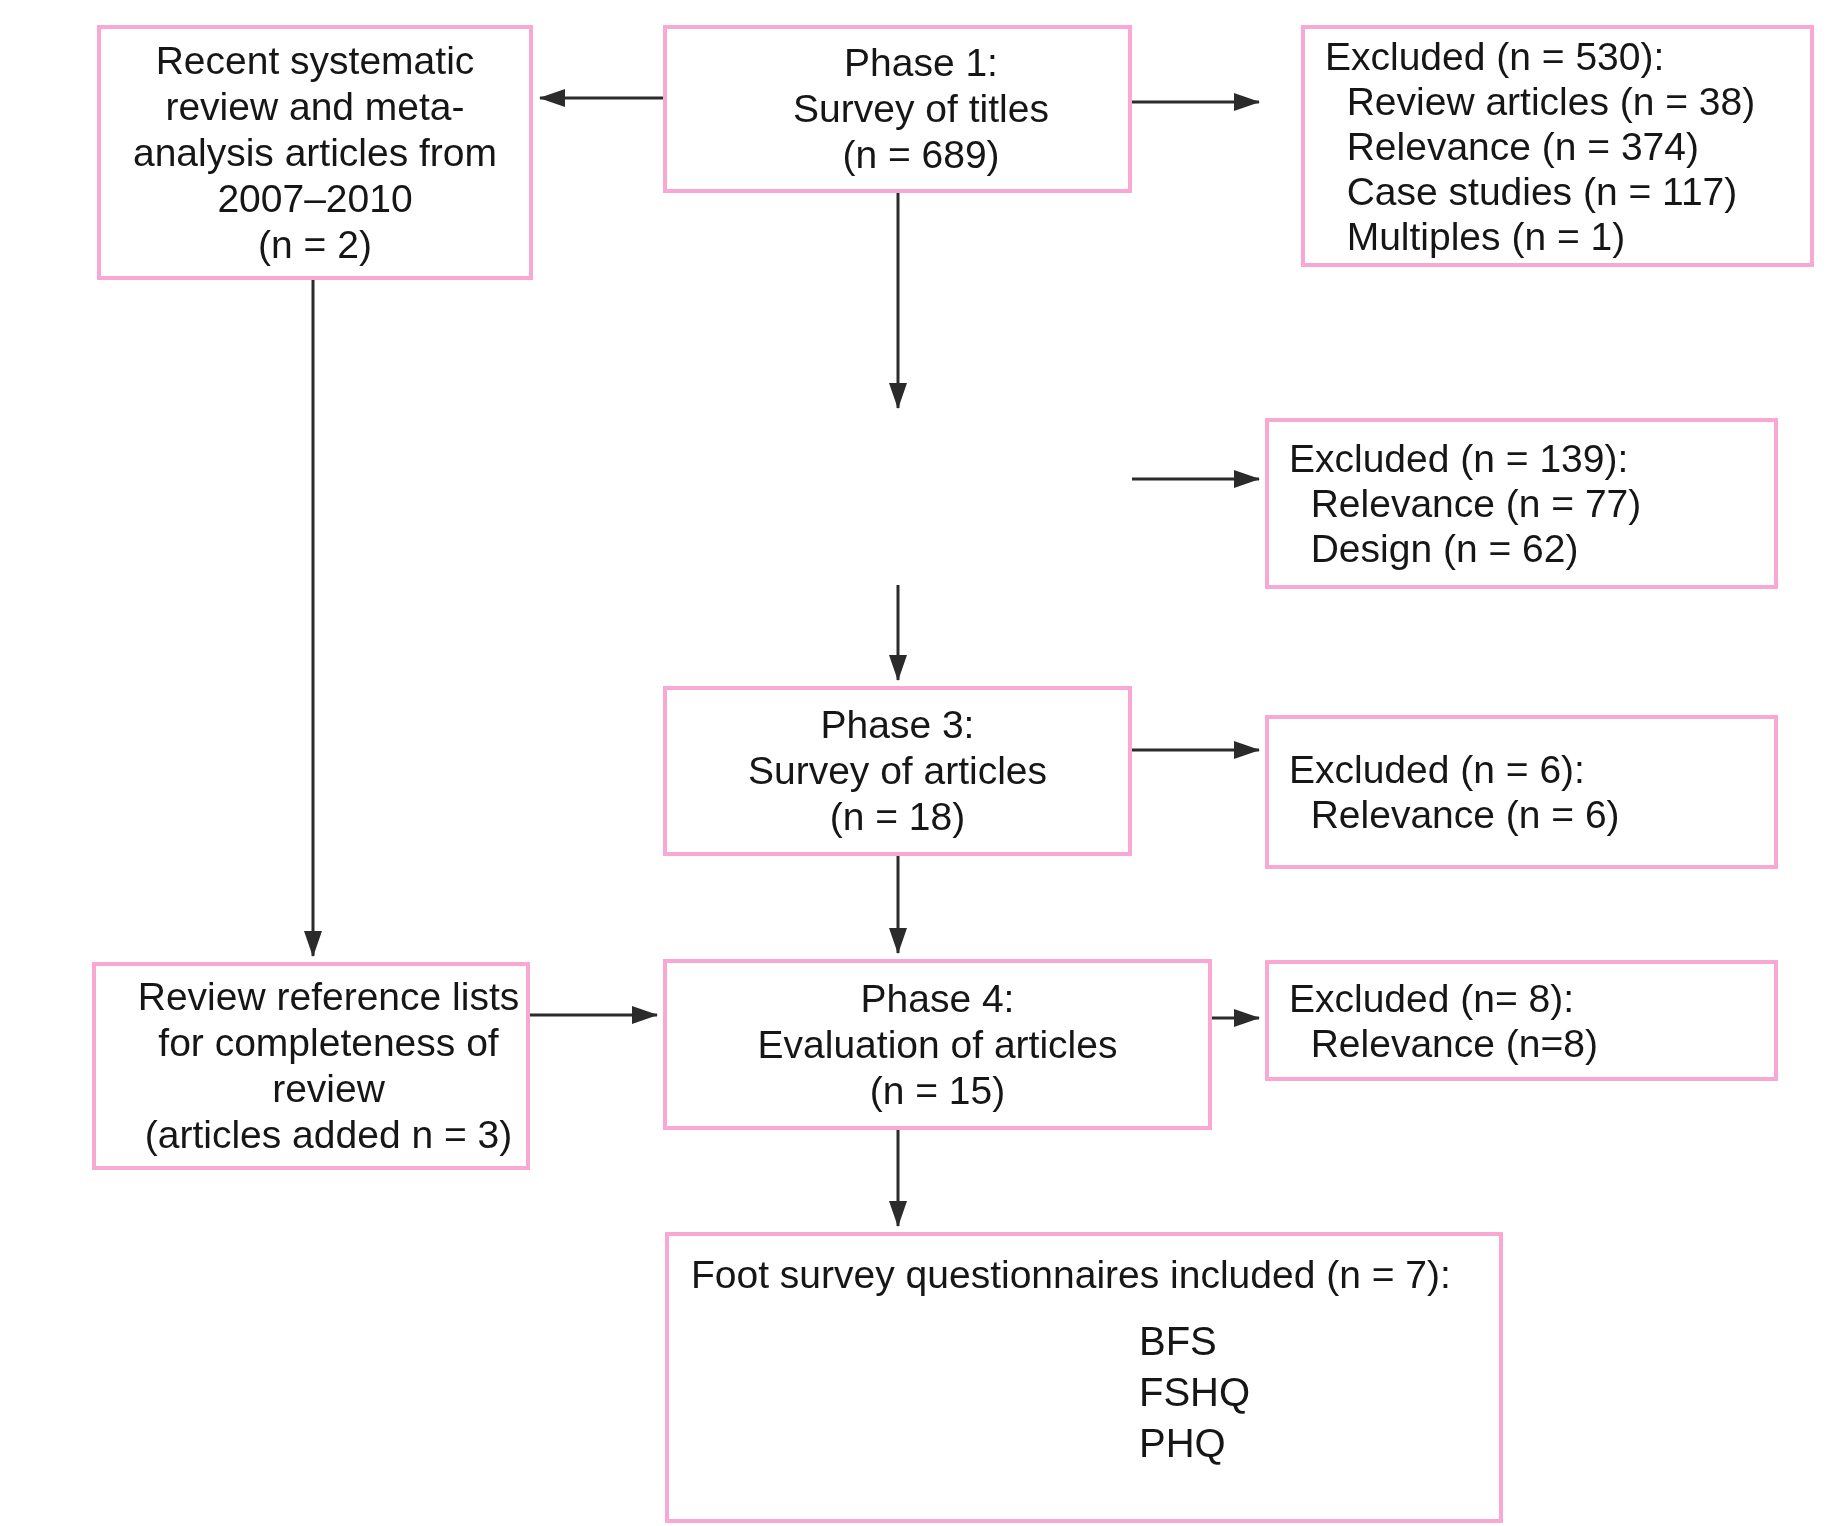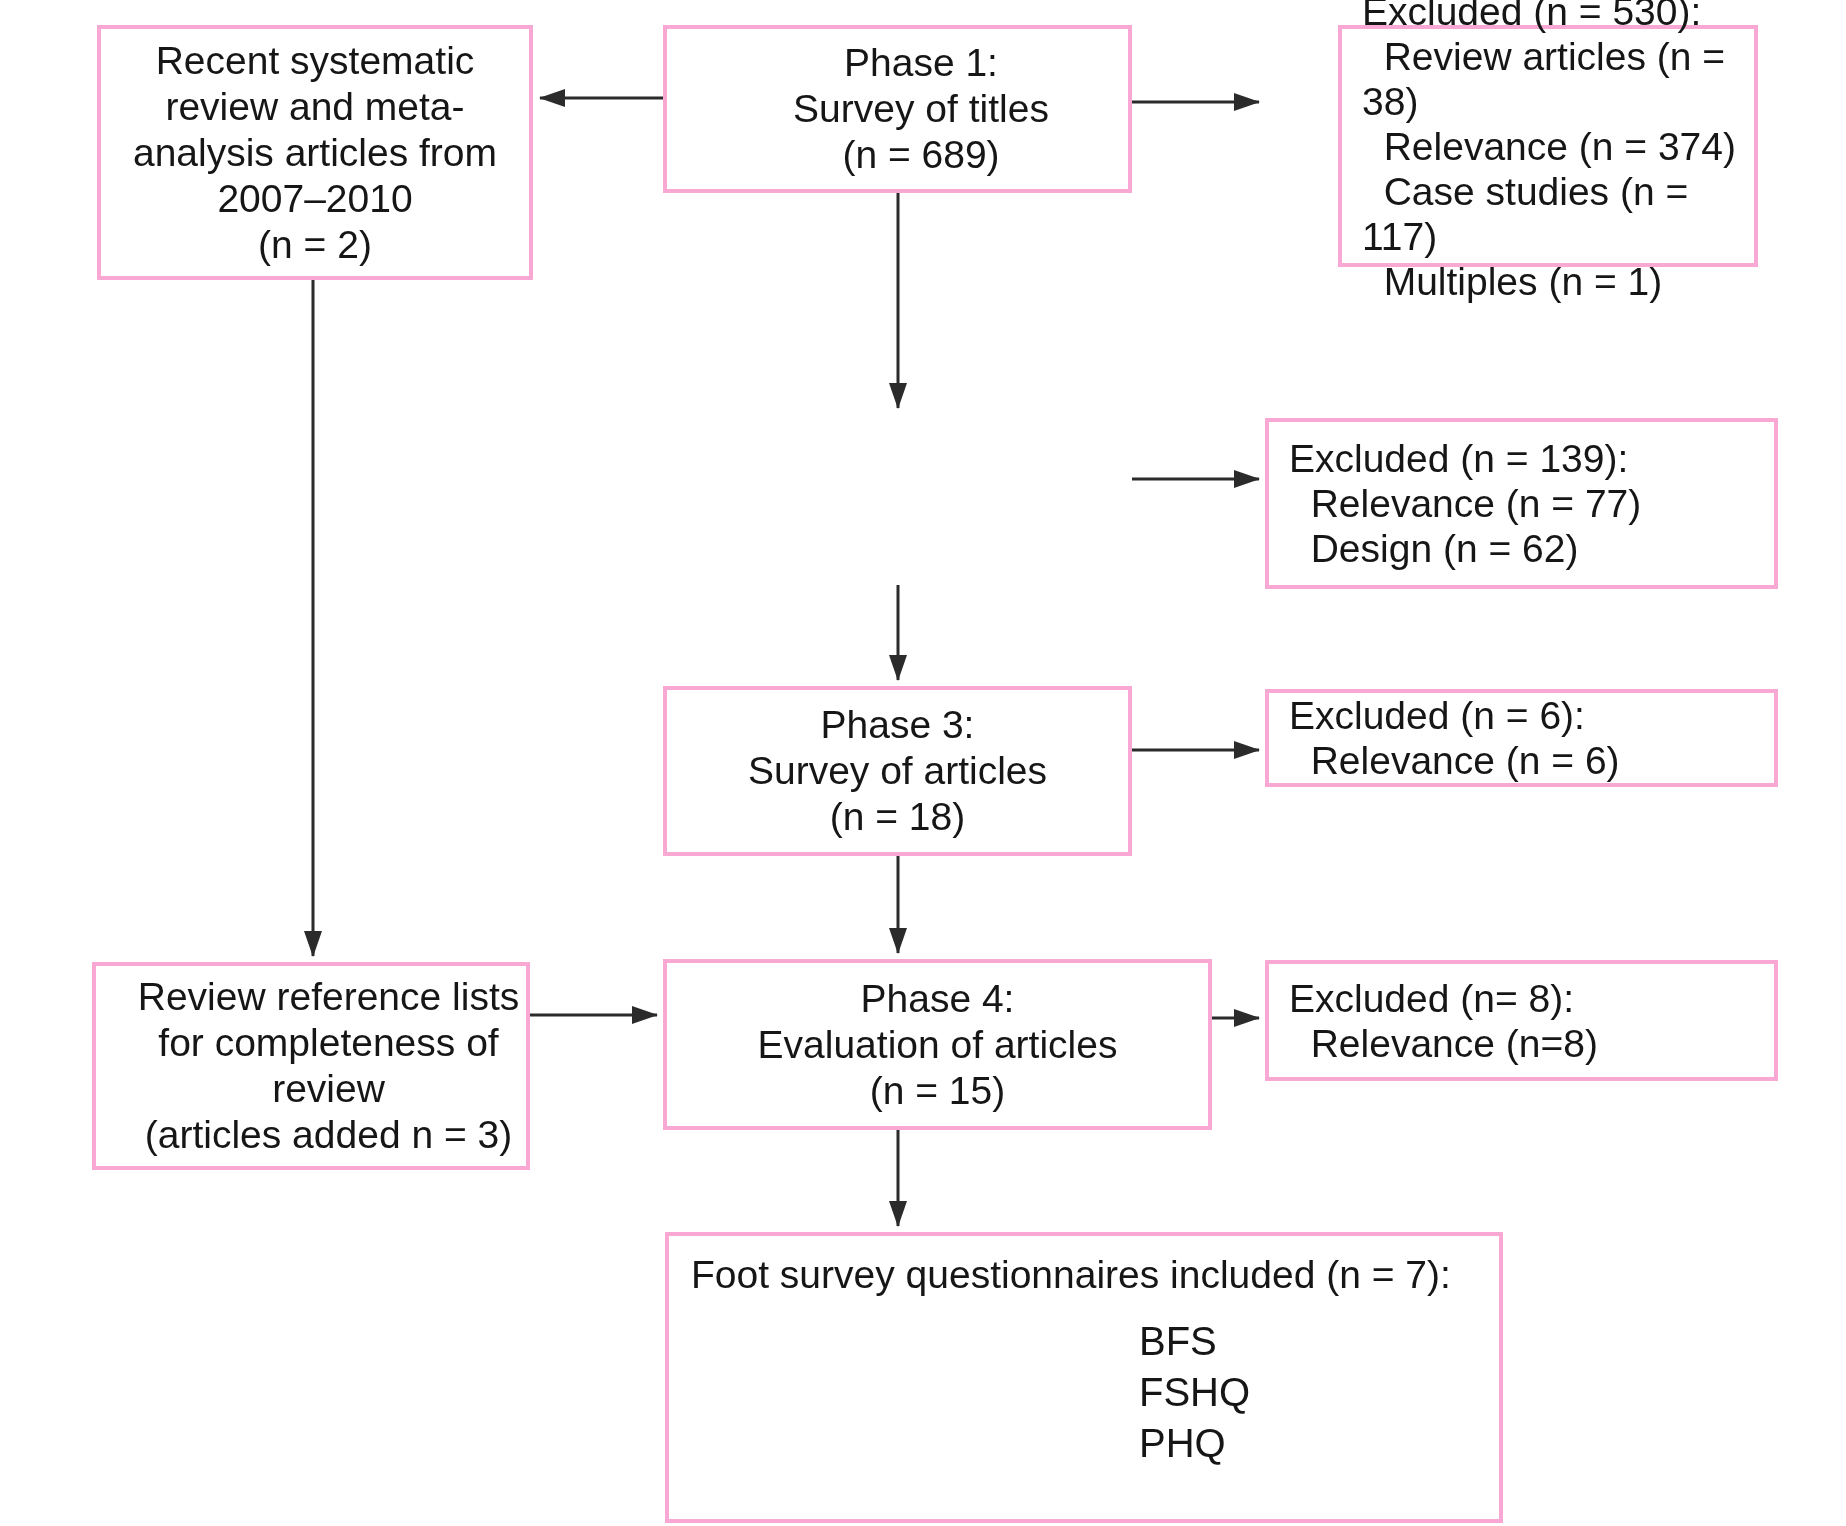--- a/index.html
+++ b/index.html
@@ -73,42 +73,42 @@
 2007–2010
 (n = 2)</div>
   </div>
 
   <div class="box" style="left:663px;top:25px;width:469px;height:168px;padding-left:47px;">
     <div class="txt">Phase 1:
 Survey of titles
 (n = 689)</div>
   </div>
 
-  <div class="box left" style="left:1338px;top:25px;width:420px;height:242px;">
+  <div class="box left" style="left:1301px;top:25px;width:513px;height:242px;">
     <div class="txt">Excluded (n = 530):
   Review articles (n = 38)
   Relevance (n = 374)
   Case studies (n = 117)
   Multiples (n = 1)</div>
   </div>
 
 
   <div class="box left" style="left:1265px;top:418px;width:513px;height:171px;">
     <div class="txt">Excluded (n = 139):
   Relevance (n = 77)
   Design (n = 62)</div>
   </div>
 
   <div class="box" style="left:663px;top:686px;width:469px;height:170px;">
     <div class="txt">Phase 3:
 Survey of articles
 (n = 18)</div>
   </div>
 
-  <div class="box left" style="left:1265px;top:689px;width:513px;height:98px;">
+  <div class="box left" style="left:1265px;top:715px;width:513px;height:154px;">
     <div class="txt">Excluded (n = 6):
   Relevance (n = 6)</div>
   </div>
 
   <div class="box" style="left:92px;top:962px;width:438px;height:208px;padding-left:35px;">
     <div class="txt">Review reference lists
 for completeness of
 review
 (articles added n = 3)</div>
   </div>

